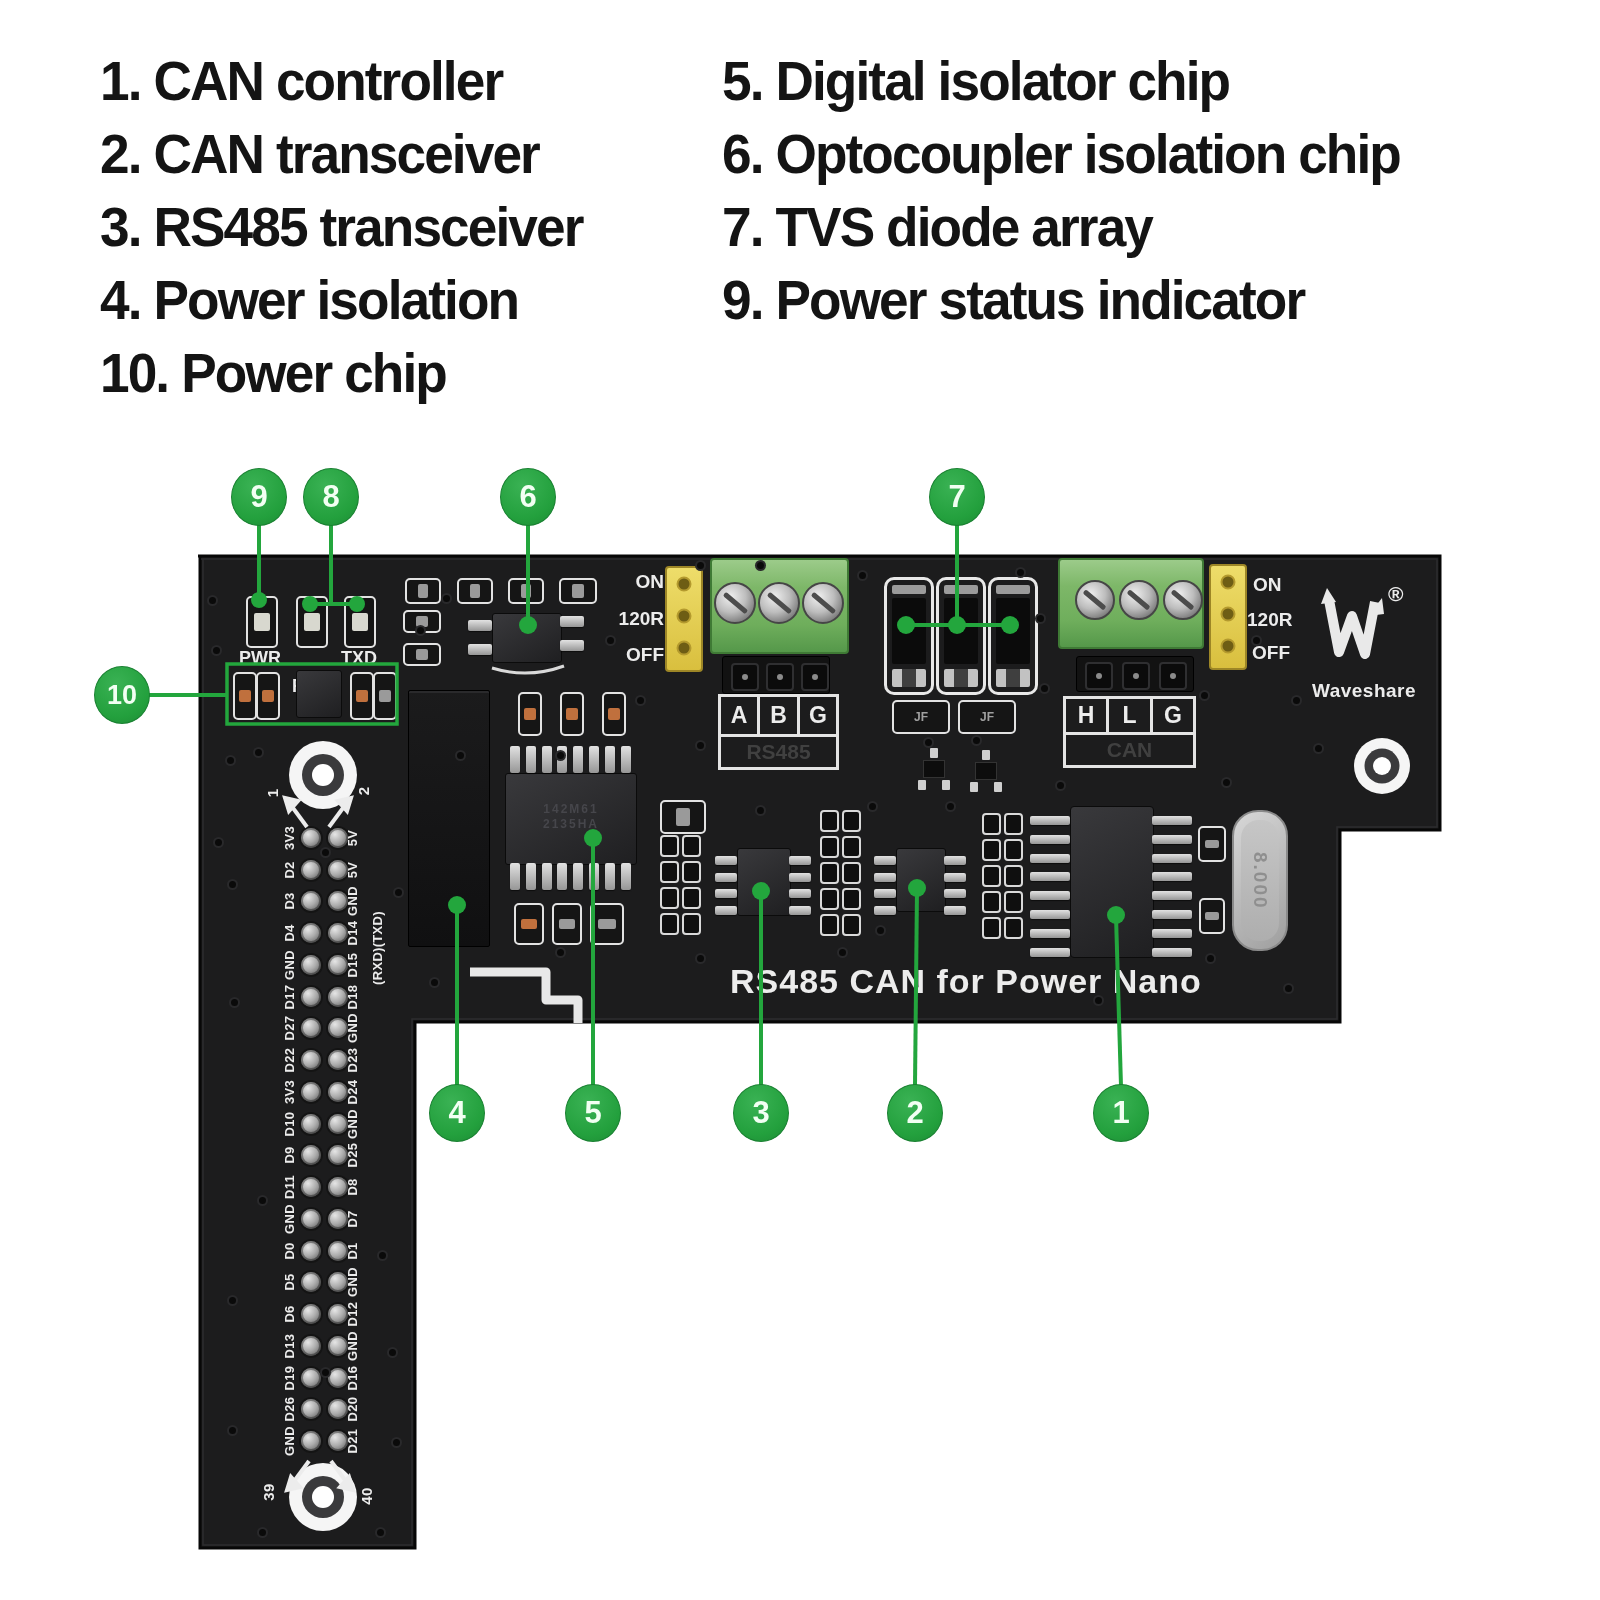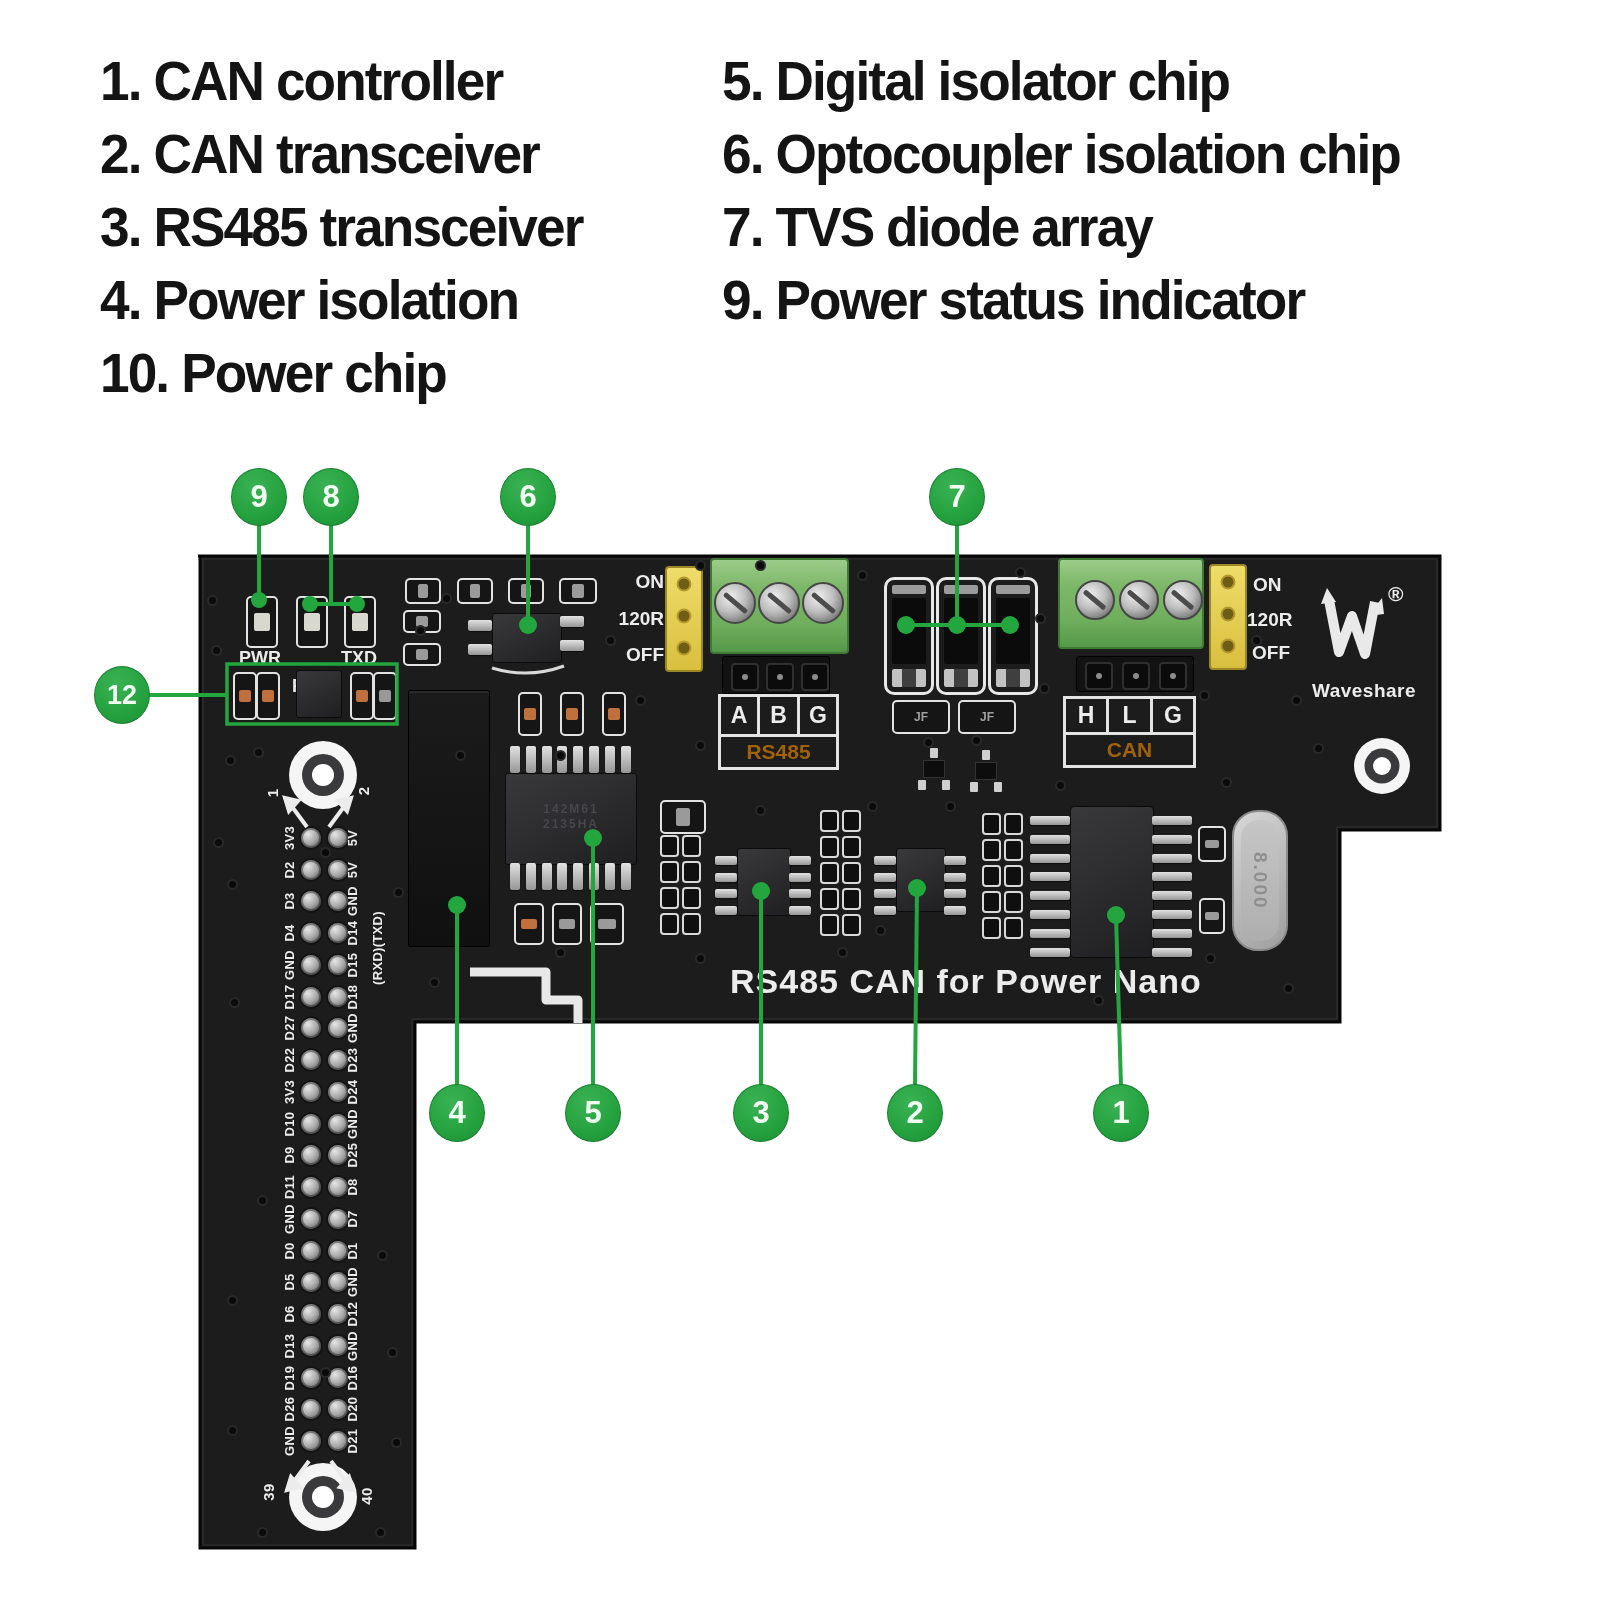--- a/index.html
+++ b/index.html
@@ -46,21 +46,21 @@
   .tvs .tbody{position:absolute;left:5px;right:5px;top:18px;bottom:28px;background:#0b0b0b;border-radius:2px;}
   .tvs .pads{position:absolute;left:5px;right:5px;bottom:5px;height:18px;border-radius:2px;
              background:linear-gradient(90deg,#c2c2c2 0 28%,#3f3f3f 28% 72%,#c2c2c2 72%);}
   .silk{position:absolute;color:#ececec;font-weight:bold;white-space:nowrap;}
   .tbox{position:absolute;border:3px solid #e4e4e4;display:flex;flex-direction:column;}
   .trow{display:flex;flex:1;}
   .tcell{flex:1;display:flex;align-items:center;justify-content:center;font-weight:bold;
          color:#ececec;font-size:23px;border-right:3px solid #e4e4e4;}
   .tcell:last-child{border-right:none;}
   .tlabel{border-top:3px solid #e4e4e4;display:flex;align-items:center;justify-content:center;
-          font-weight:bold;color:#a16207;font-size:21px;flex:0 0 30px;}
+          font-weight:bold;color:#404040;font-size:21px;flex:0 0 30px;}
   .term{position:absolute;border:2px solid #3f7a35;border-radius:4px;
         background:linear-gradient(180deg,#9ccb8a 0%,#7db768 30%,#6fae5c 70%,#55984a 100%);}
   .jmp{position:absolute;border:2px solid #9d8626;border-radius:4px;
        background:linear-gradient(180deg,#eedd6a,#d9bf3e);}
   .jhole{position:absolute;width:11px;height:11px;border-radius:50%;background:#6e5d14;
          border:2px solid #b49a2e;transform:translate(-50%,-50%);}
   .hole-o{position:absolute;border-radius:50%;background:#f5f5f5;transform:translate(-50%,-50%);}
   .hole-m{position:absolute;border-radius:50%;background:#3a3a3c;transform:translate(-50%,-50%);}
   .hole-i{position:absolute;border-radius:50%;background:#ffffff;transform:translate(-50%,-50%);}
   .hdr{position:absolute;background:#121212;border:1px solid #000;border-radius:3px;}
@@ -588,14 +588,14 @@
 
   <div class="bub" style="left:1121px;top:1113px;">1</div>
   <div class="bub" style="left:915px;top:1113px;">2</div>
   <div class="bub" style="left:761px;top:1113px;">3</div>
   <div class="bub" style="left:457px;top:1113px;">4</div>
   <div class="bub" style="left:593px;top:1113px;">5</div>
   <div class="bub" style="left:528px;top:497px;">6</div>
   <div class="bub" style="left:957px;top:497px;">7</div>
   <div class="bub" style="left:331px;top:497px;">8</div>
   <div class="bub" style="left:259px;top:497px;">9</div>
-  <div class="bub" style="left:122px;top:695px;font-size:27px;">12</div>
+  <div class="bub" style="left:122px;top:695px;font-size:27px;">10</div>
 </div>
 
 </body></html>

